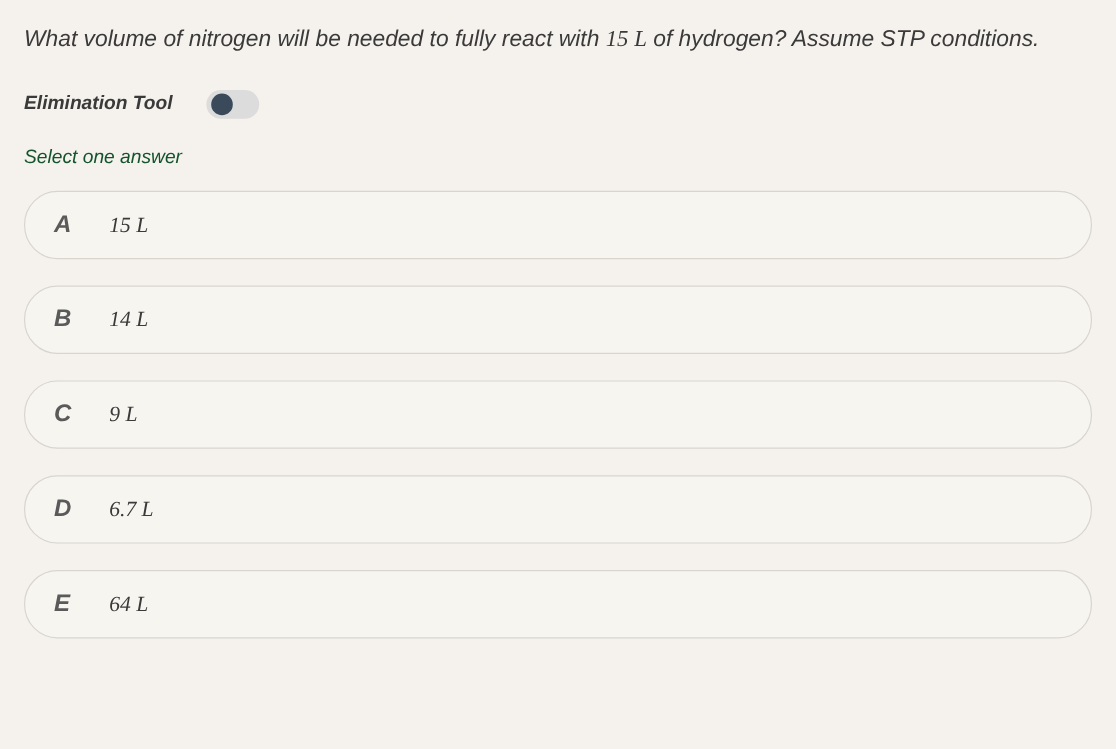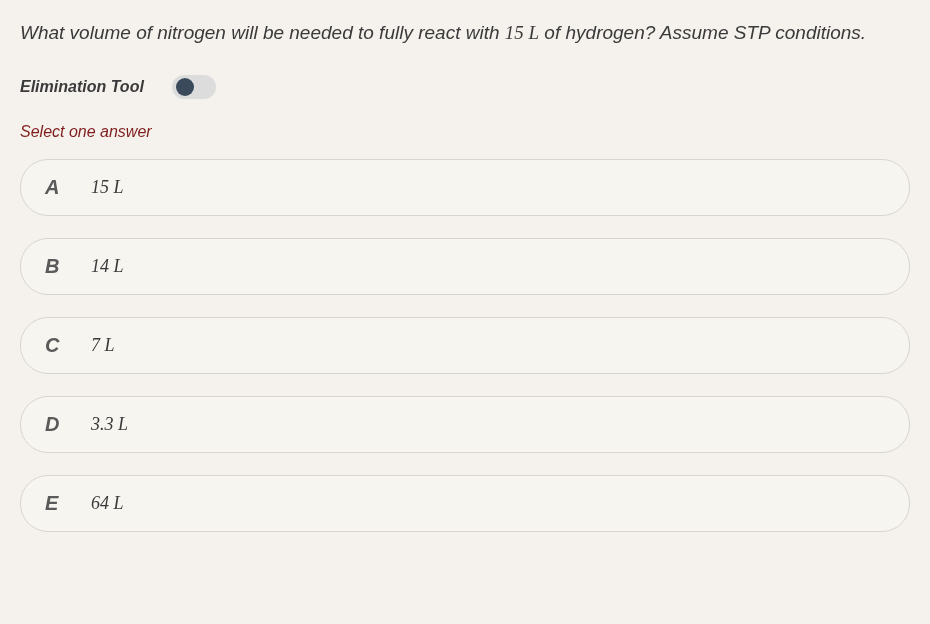--- a/index.html
+++ b/index.html
@@ -48,21 +48,21 @@
       width: 18px;
       height: 18px;
       background: #3a4a5a;
       border-radius: 50%;
       position: absolute;
       top: 3px;
       left: 4px;
     }
     .select-label {
       font-size: 16px;
-      color: #7f1d1d;
+      color: #14532d;
       margin-bottom: 18px;
       margin-top: 24px;
     }
     .answers {
       display: flex;
       flex-direction: column;
       gap: 22px;
     }
     .answer-option {
       background: #f7f5f0;
@@ -106,23 +106,23 @@
   <div class="answer-option">
     <span class="answer-letter">A</span>
     <span class="answer-text">15 L</span>
   </div>
   <div class="answer-option">
     <span class="answer-letter">B</span>
     <span class="answer-text">14 L</span>
   </div>
   <div class="answer-option">
     <span class="answer-letter">C</span>
-    <span class="answer-text">7 L</span>
+    <span class="answer-text">9 L</span>
   </div>
   <div class="answer-option">
     <span class="answer-letter">D</span>
-    <span class="answer-text">3.3 L</span>
+    <span class="answer-text">6.7 L</span>
   </div>
   <div class="answer-option">
     <span class="answer-letter">E</span>
     <span class="answer-text">64 L</span>
   </div>
 </div>
 
 </body></html>

